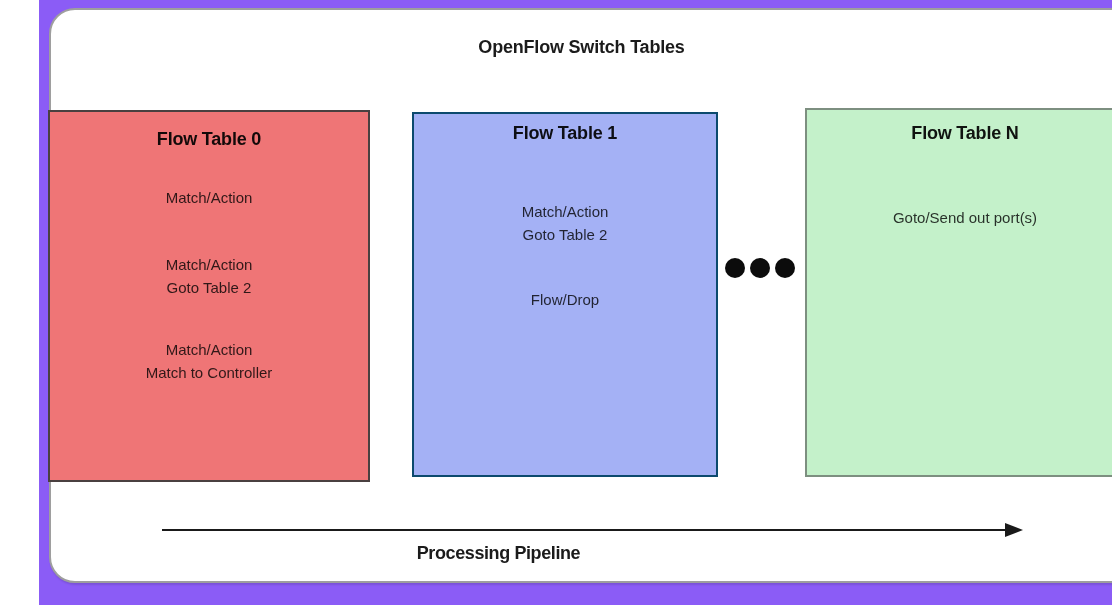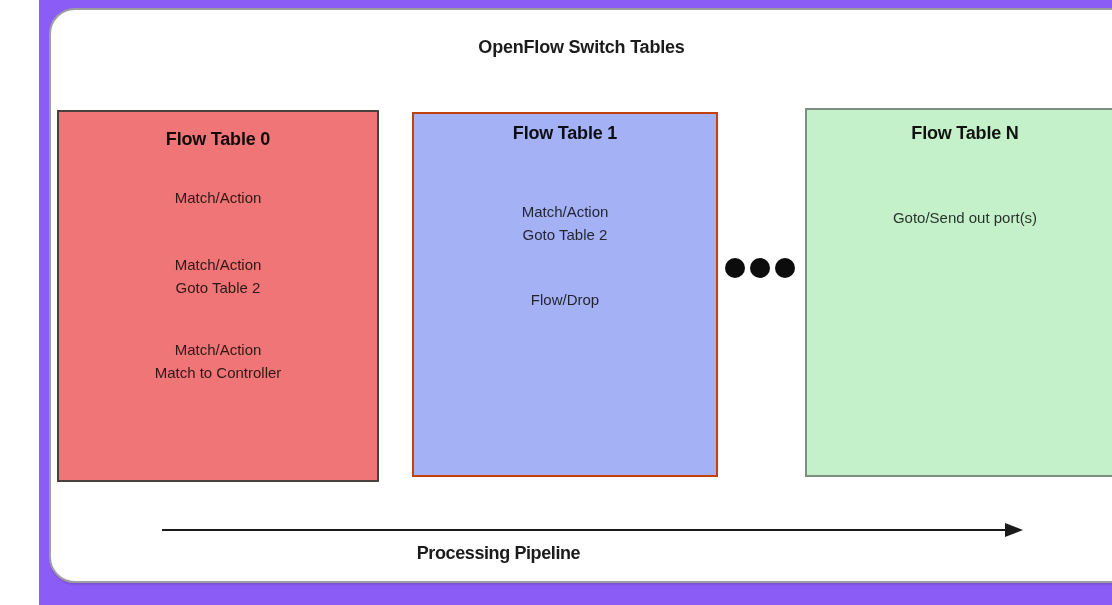--- a/index.html
+++ b/index.html
@@ -29,22 +29,22 @@
     font-size: 18px;
     font-weight: bold;
     color: #1b1b1b;
     letter-spacing: -0.2px;
   }
   .flow-box {
     position: absolute;
     box-sizing: border-box;
     text-align: center;
   }
-  .box-t0 { left: 18px;  top: 110px; width: 322px; height: 372px; border: 2px solid #4a4040; }
-  .box-t1 { left: 373px; top: 112px; width: 306px; height: 365px; border: 2px solid #c2410c; }
+  .box-t0 { left: 9px;  top: 110px; width: 322px; height: 372px; border: 2px solid #4a4040; }
+  .box-t1 { left: 373px; top: 112px; width: 306px; height: 365px; border: 2px solid #0c4a6e; }
   .box-tn { left: 766px; top: 108px; width: 320px; height: 369px; border: 2px solid #7d8f80; padding-left: 22px; }
   .box-title {
     position: absolute;
     left: 0; width: 100%;
     font-size: 18px;
     font-weight: bold;
     color: rgba(0,0,0,0.92);
     letter-spacing: -0.2px;
   }
   .box-t0 .box-title { top: 17px; }

